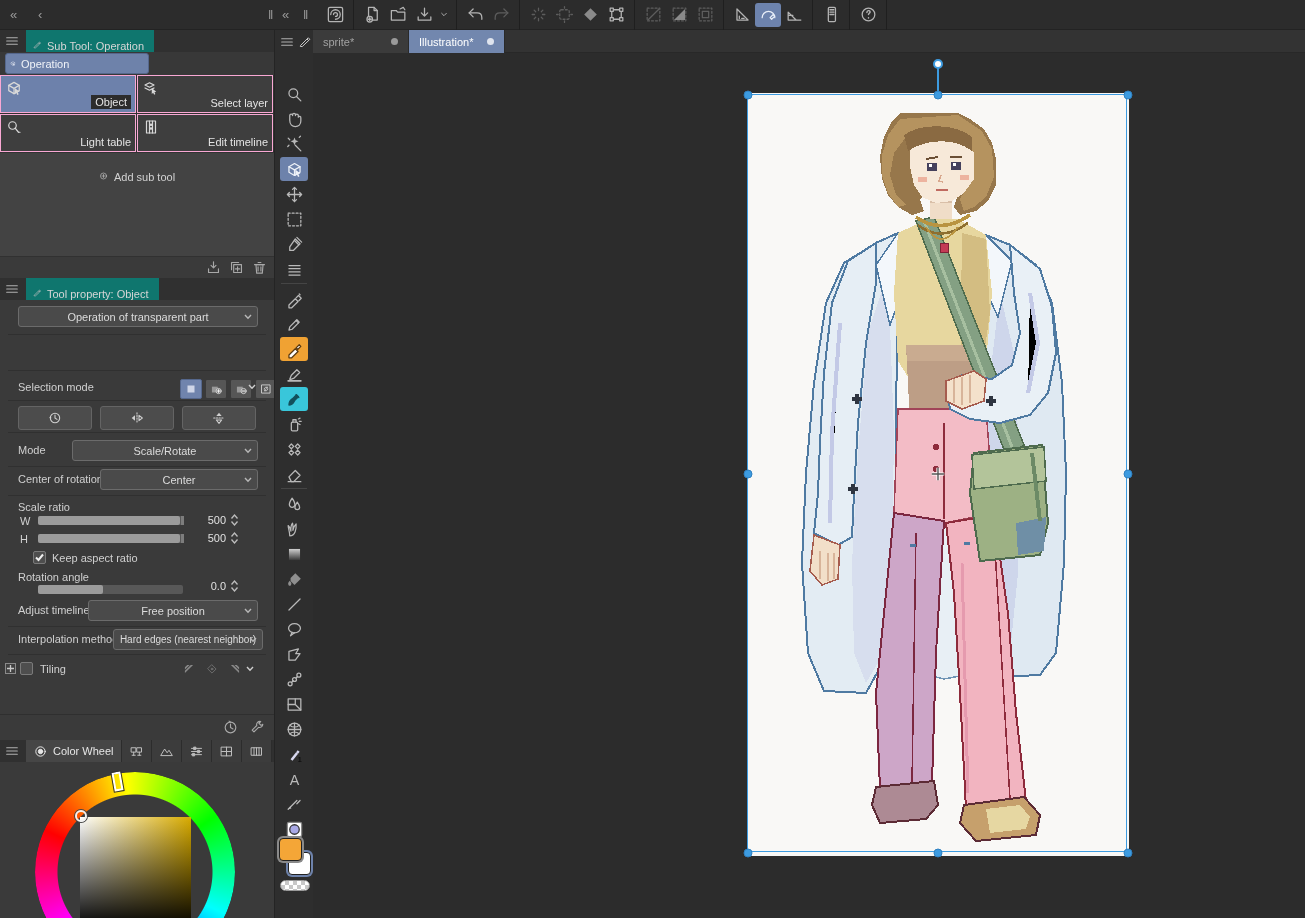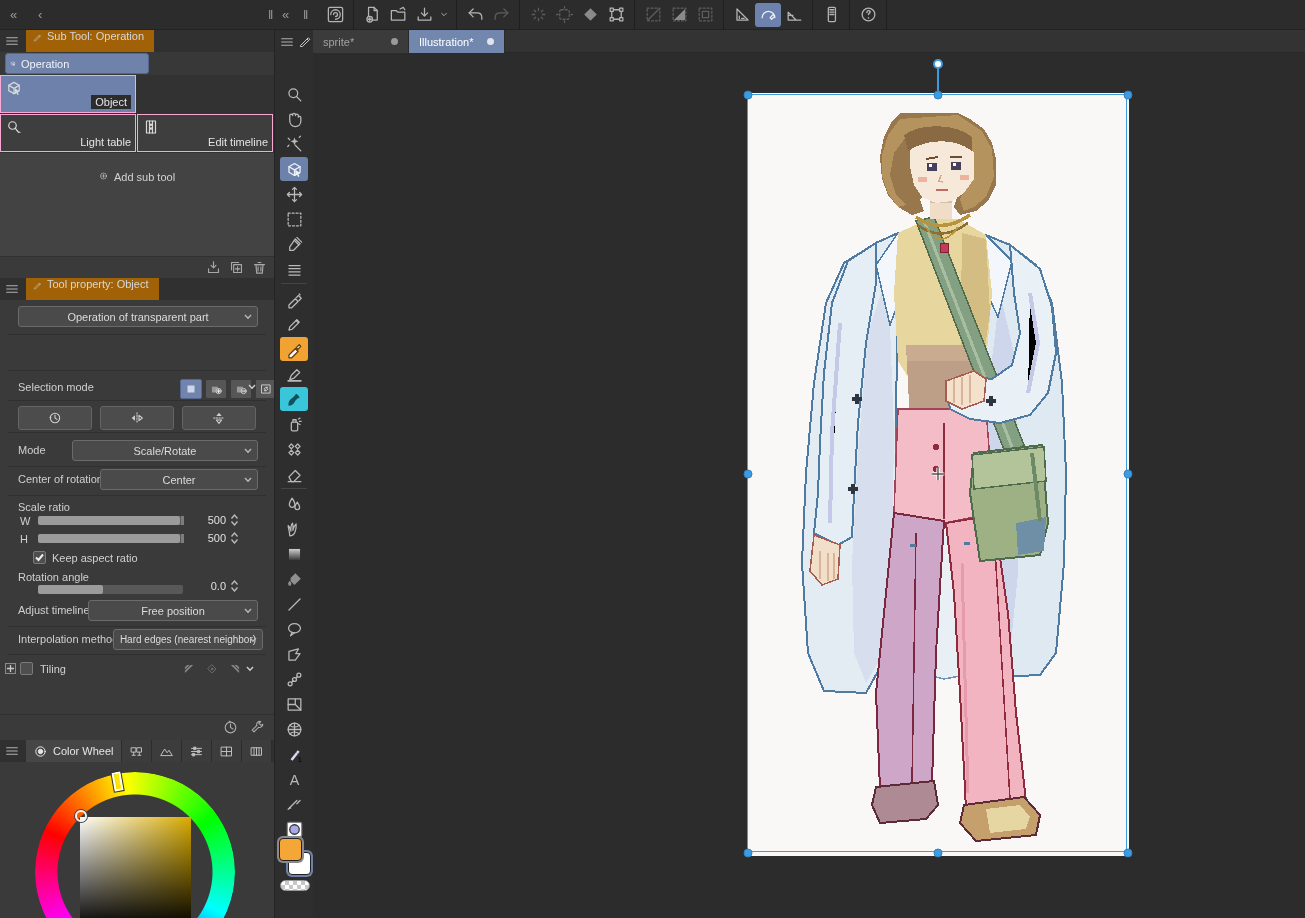--- a/index.html
+++ b/index.html
@@ -15,21 +15,21 @@
   .cmd-group { display:flex; align-items:center; border-right:1px solid #1f1f1f; padding:0 5px; height:30px; }
   .cmd-btn { width:26px; height:24px; display:flex; align-items:center; justify-content:center; color:#b4b4b4; border-radius:3px; }
   .cmd-btn svg { width:19px; height:19px; }
   .cmd-btn.dis { color:#5d5d5d; }
   .cmd-btn.act { background:#6d83ad; color:#e8eef8; }
   .cmd-btn.sm { width:14px; }
 
   
   #left-dock { left:0; top:30px; width:274px; height:888px; background:#3a3a3a; }
   .pane-header { position:relative; height:22px; background:#303030; }
-  .pane-tab { position:absolute; left:26px; top:0; height:22px; background:#a16207; display:flex; align-items:flex-start; padding:0 10px 0 6px; color:#d6d6d6; }
+  .pane-tab { position:absolute; left:26px; top:0; height:22px; background:#0f766e; display:flex; align-items:flex-end; padding:0 10px 0 6px; color:#d6d6d6; }
   .pane-tab svg { width:15px; height:15px; margin-right:5px; color:#c0c0c0; }
   .burger { position:absolute; left:4px; top:3px; width:16px; height:16px; color:#b0b0b0; }
   .burger svg { width:16px; height:16px; }
 
   #subtool-group-row { position:relative; height:23px; background:#383838; }
   #subtool-group-pill { position:absolute; left:5px; top:1px; width:144px; height:21px; background:#6e82aa; border:1px solid #55678c; border-radius:3px; display:flex; align-items:center; color:#f0f3f8; }
   #subtool-group-pill svg { width:15px; height:15px; margin:0 5px 0 4px; color:#e8ecf4; }
 
   #subtool-grid { position:relative; height:78px; background:#323232; }
   .st-cell { position:absolute; width:136px; height:38px; background:#3e3e3e; border:1px solid #f9a8d4; }
@@ -297,20 +297,24 @@
           </span>
         <span>Operation</span>
       </span>
     </div>
     <div id="subtool-grid">
         <div class="st-cell sel" style="left: 0px; top: 0px;"><span><svg viewBox="0 0 24 24" fill="none" stroke="currentColor" stroke-width="1.6" stroke-linecap="round" stroke-linejoin="round">
               <path d="M5 8.5 12 4.5 19 8.5v7l-7 4-7-4z"></path>
               <path d="M5 8.5 12 12.5 19 8.5 M12 12.5v7"></path>
               <path d="M13 12l6.5 5-2.6.6 1.4 2.8-1.8 1-1.5-3-2 2z" fill="currentColor" stroke="none"></path>
             </svg></span><span class="st-label chip">Object</span></div>
+        <div class="st-cell" style="left: 137px; top: 0px;"><span><svg viewBox="0 0 24 24" fill="none" stroke="currentColor" stroke-width="1.6" stroke-linecap="round" stroke-linejoin="round">
+              <path d="M4 8l6-3 6 3-6 3z M4 12l6 3 6-3"></path>
+              <path d="M13 12l6 5-2.4.5 1.2 2.6-1.6.8-1.3-2.7-1.9 1.8z" fill="currentColor" stroke="none"></path>
+            </svg></span><span class="st-label">Select layer</span></div>
         <div class="st-cell" style="left: 0px; top: 39px; padding-left: 44px;"><span><svg viewBox="0 0 24 24" fill="none" stroke="currentColor" stroke-width="1.6" stroke-linecap="round" stroke-linejoin="round">
               <circle cx="10" cy="10" r="5"></circle>
               <path d="M13.5 13.5 18 19 M18 19h2"></path>
             </svg></span><span class="st-label">Light table</span></div>
         <div class="st-cell" style="left: 137px; top: 39px;"><span><svg viewBox="0 0 24 24" fill="none" stroke="currentColor" stroke-width="1.6" stroke-linecap="round" stroke-linejoin="round">
               <rect x="6" y="4" width="12" height="16"></rect>
               <path d="M10 4v16 M14 4v16"></path>
               <circle cx="12" cy="9" r="1" fill="currentColor"></circle>
               <circle cx="12" cy="14" r="1" fill="currentColor"></circle>
             </svg></span><span class="st-label">Edit timeline</span></div>

